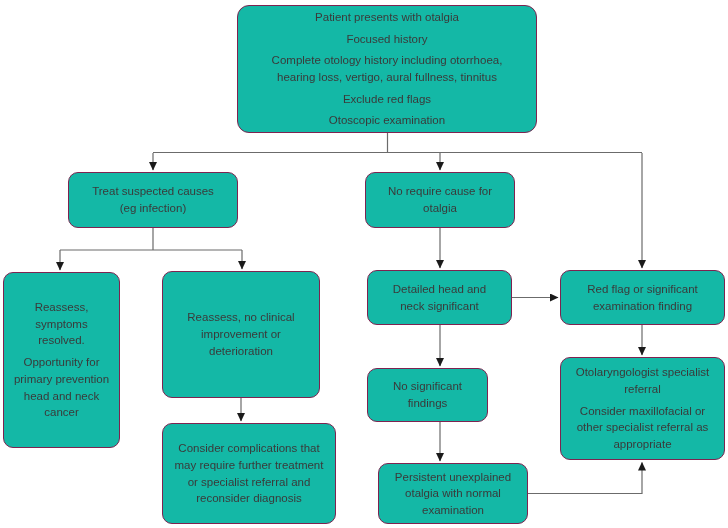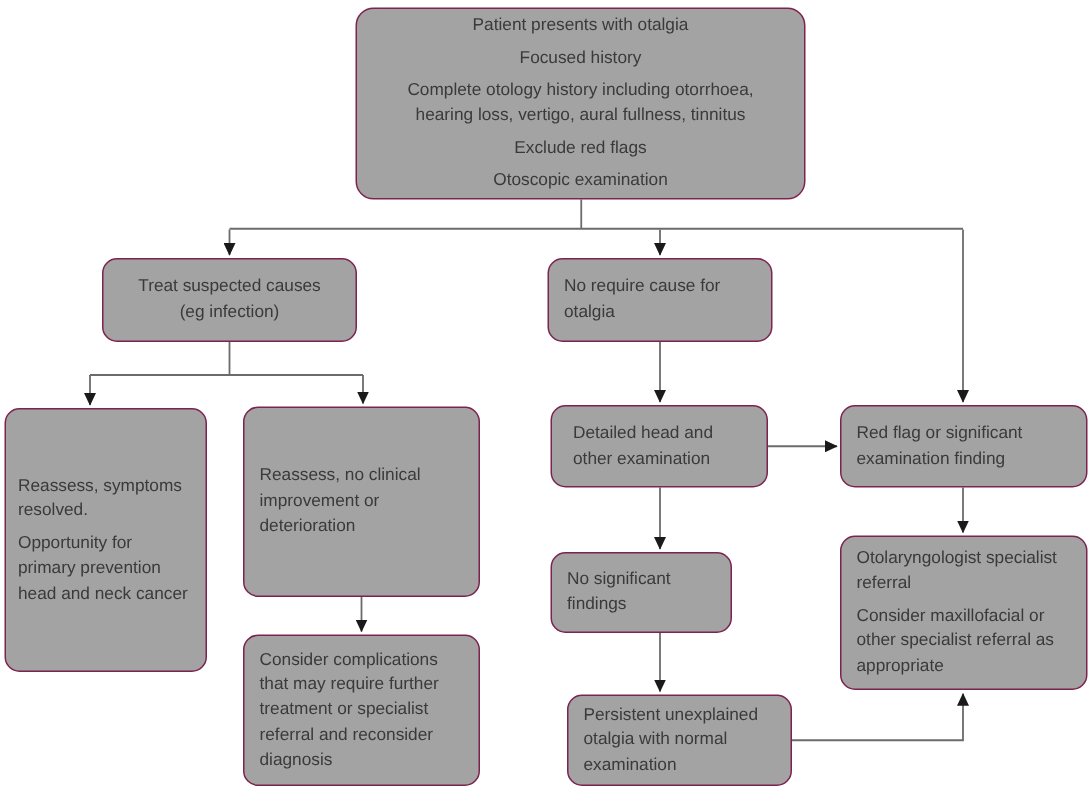--- a/index.html
+++ b/index.html
@@ -18,26 +18,27 @@
   #connectors {
     position: absolute;
     left: 0;
     top: 0;
     z-index: 1;
   }
   .node {
     position: absolute;
     z-index: 2;
     box-sizing: border-box;
-    background: #a3a3a3;
+    background: #14b8a6;
     border: 1.5px solid #7e2350;
     border-radius: 10px;
     color: #3a3a3a;
     font-size: 11.5px;
     line-height: 1.45;
+    text-align: center;
     display: flex;
     flex-direction: column;
     align-items: center;
     justify-content: center;
     padding: 4px 10px;
   }
   .node .para {
     margin: 2.5px 0;
   }
   .node .para.tight-b { margin-bottom: 0; }
@@ -88,38 +89,38 @@
 
   <div class="node" style="left:68px; top:172px; width:170px; height:56px;">
     <div class="para tight-b">Treat suspected causes</div>
     <div class="para tight-t">(eg infection)</div>
   </div>
 
   <div class="node" style="left:365px; top:172px; width:150px; height:56px;">
     <div class="para">No require cause for otalgia</div>
   </div>
 
-  <div class="node" style="left:3px; top:272px; width:135px; height:176px; padding:12px 8px;">
+  <div class="node" style="left:3px; top:272px; width:117px; height:176px; padding:12px 8px;">
     <div class="para">Reassess, symptoms resolved.</div>
     <div class="para">Opportunity for primary prevention head and neck cancer</div>
   </div>
 
   <div class="node" style="left:162px; top:271px; width:158px; height:127px;">
     <div class="para">Reassess, no clinical improvement or deterioration</div>
   </div>
 
   <div class="node" style="left:367px; top:270px; width:145px; height:55px; padding:4px 14px;">
-    <div class="para">Detailed head and other examination</div>
+    <div class="para">Detailed head and neck significant</div>
   </div>
 
   <div class="node" style="left:560px; top:270px; width:165px; height:55px;">
     <div class="para">Red flag or significant examination finding</div>
   </div>
 
-  <div class="node" style="left:162px; top:423px; width:158px; height:101px;">
+  <div class="node" style="left:162px; top:423px; width:174px; height:101px;">
     <div class="para">Consider complications that may require further treatment or specialist referral and reconsider diagnosis</div>
   </div>
 
   <div class="node" style="left:367px; top:368px; width:121px; height:54px;">
     <div class="para">No significant findings</div>
   </div>
 
   <div class="node" style="left:560px; top:357px; width:165px; height:103px;">
     <div class="para">Otolaryngologist specialist referral</div>
     <div class="para">Consider maxillofacial or other specialist referral as appropriate</div>

